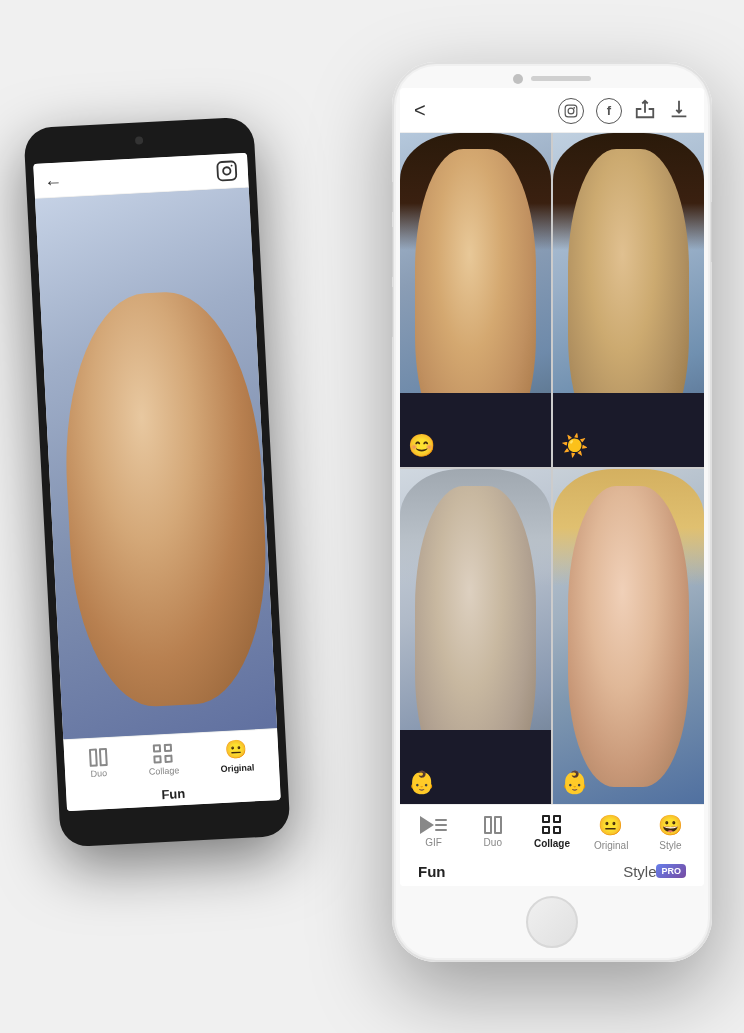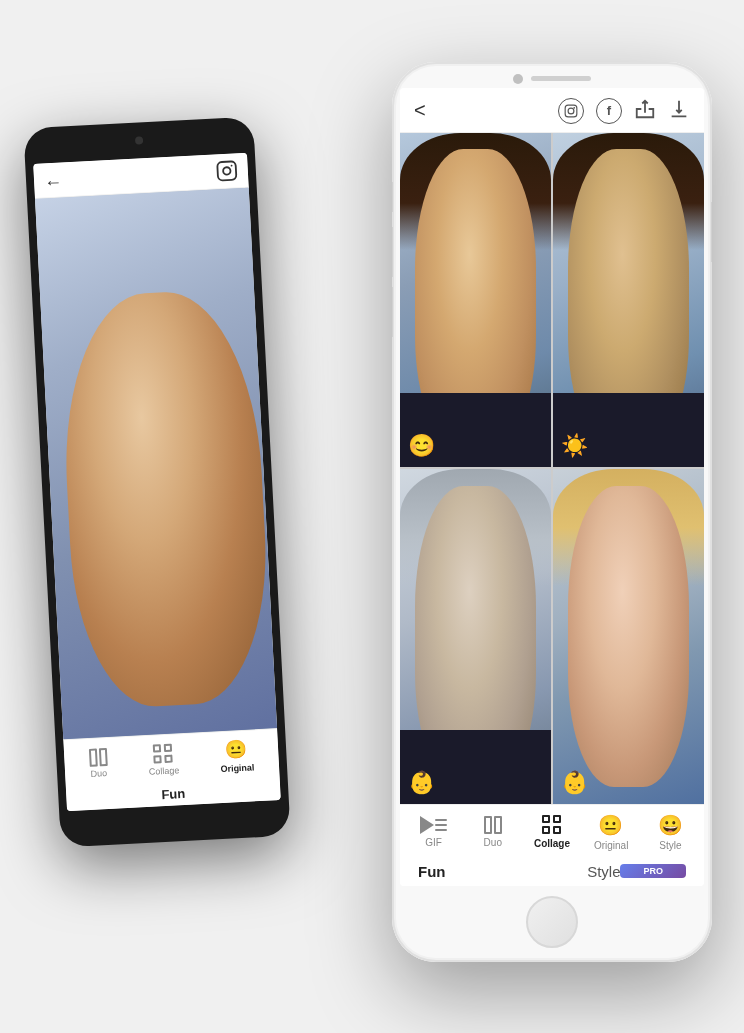--- a/index.html
+++ b/index.html
@@ -345,21 +345,21 @@
       color: #555;
       display: flex;
       align-items: center;
     }
 
     .pro-badge {
       background: linear-gradient(135deg, #667eea, #764ba2);
       color: #fff;
       font-size: 9px;
       font-weight: 700;
-      padding: 2px 23px;
+      padding: 2px 5px;
       border-radius: 4px;
       text-align: right;
     }
 
     .iphone-home-indicator {
       display: flex;
       justify-content: center;
       padding: 10px 0 14px;
       flex-shrink: 0;
     }

